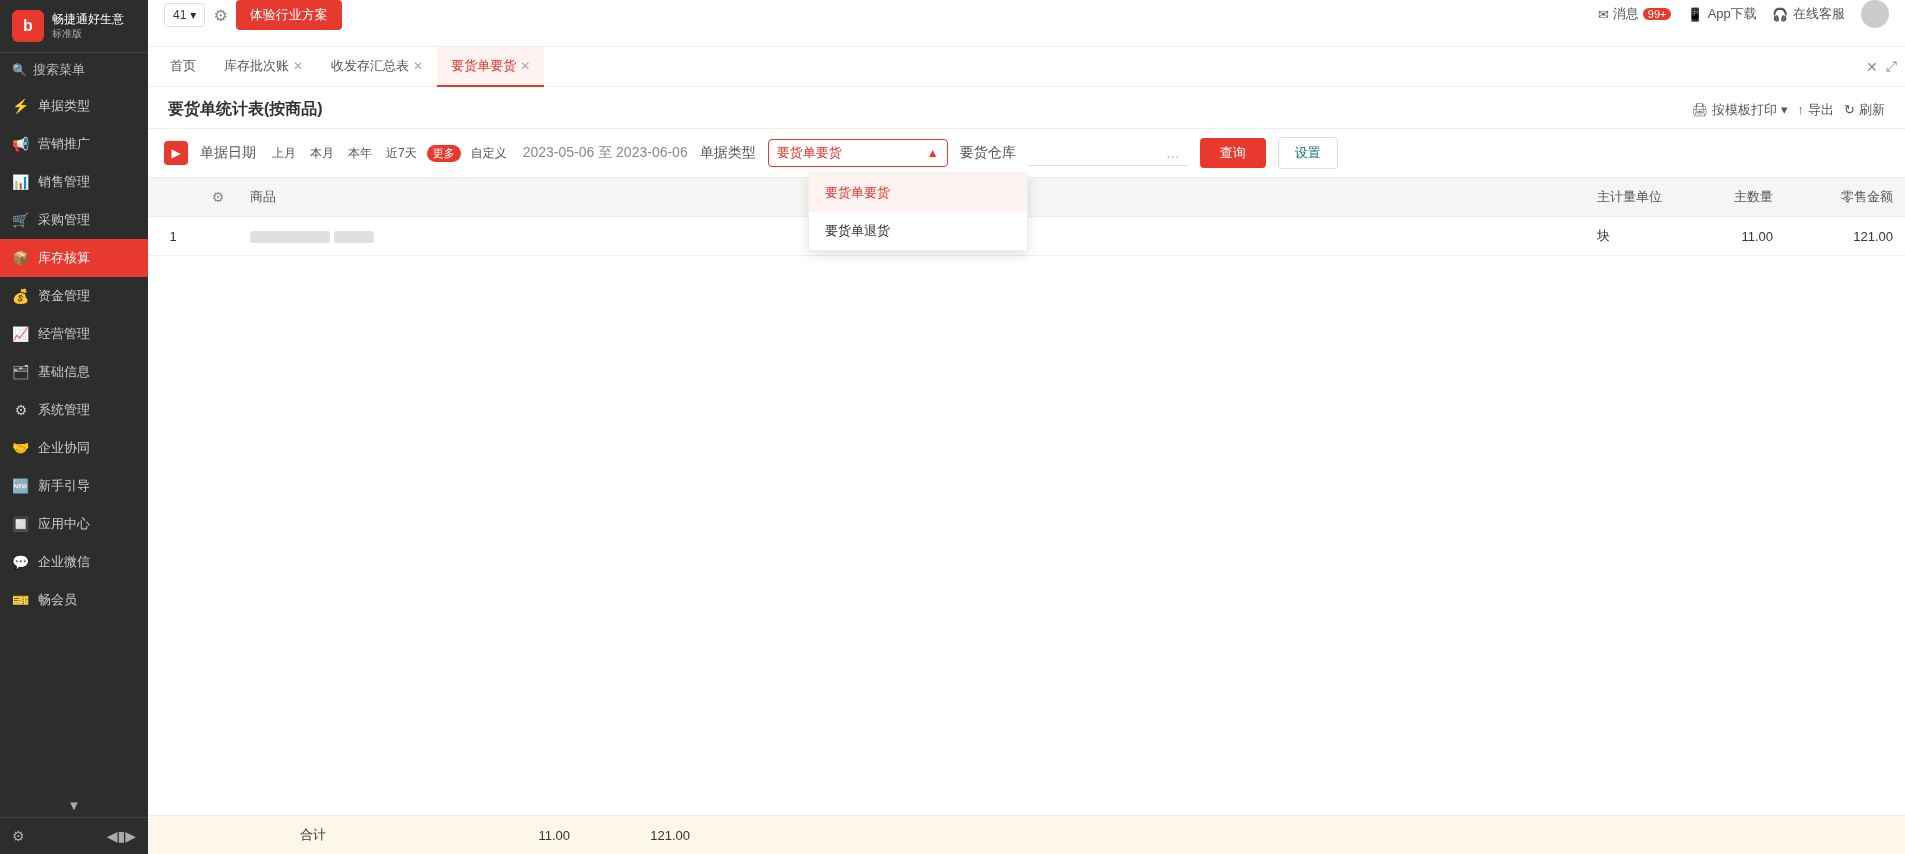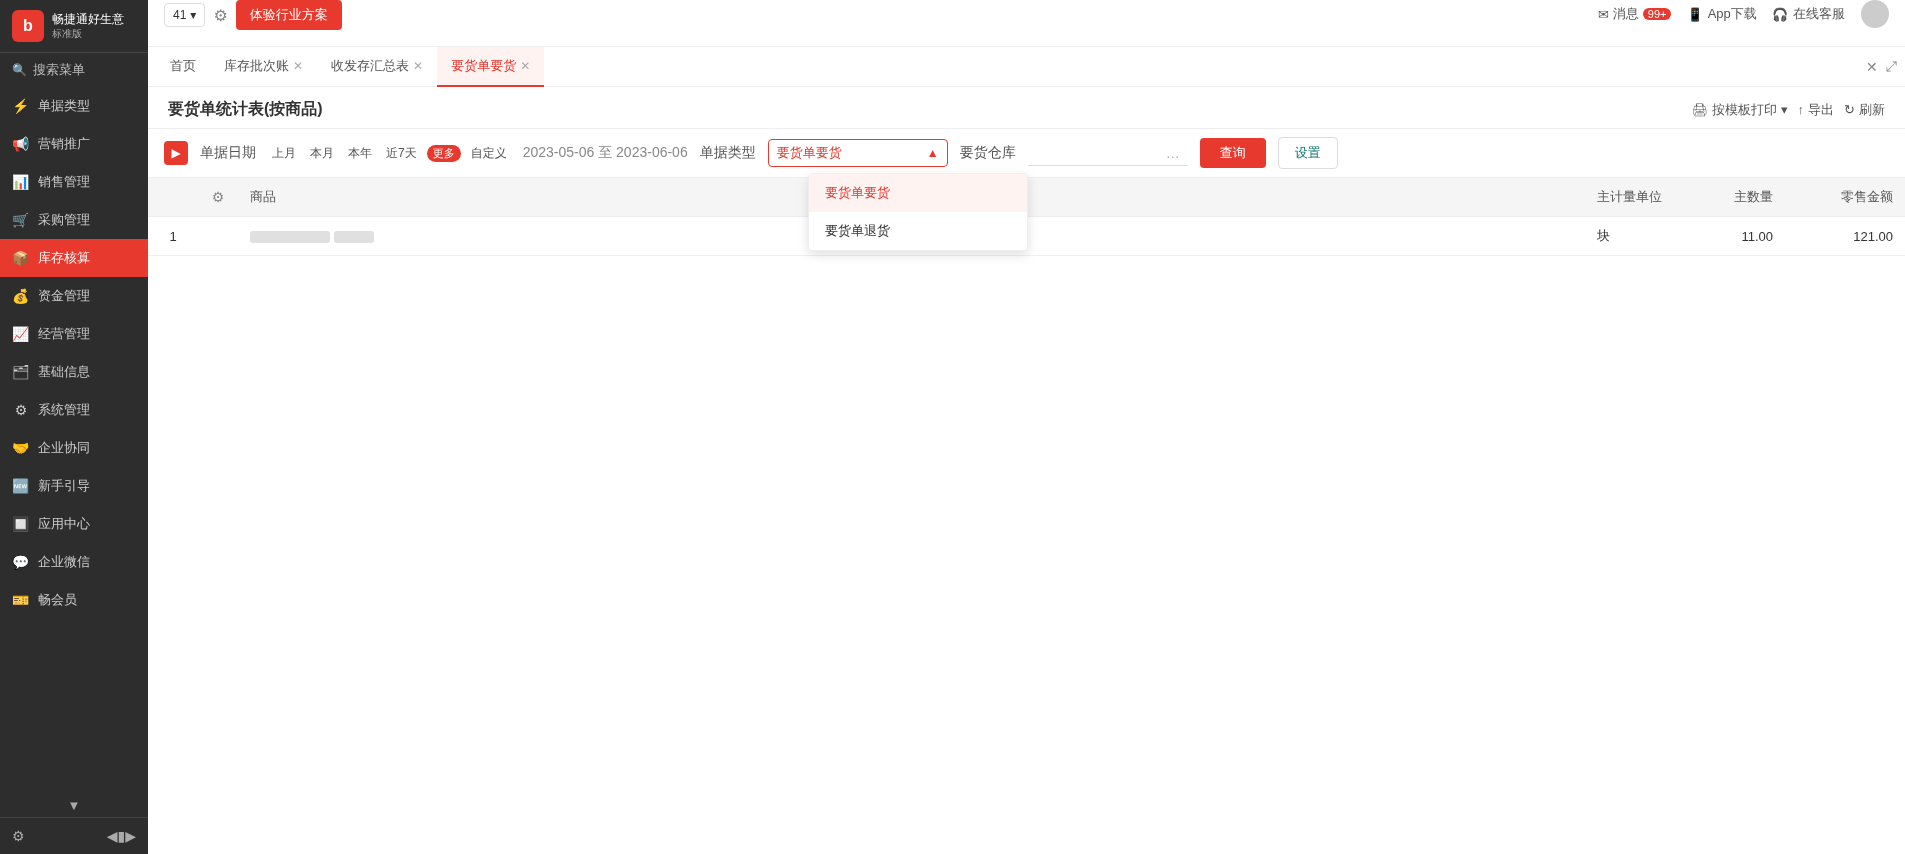--- a/index.html
+++ b/index.html
@@ -472,16 +472,23 @@
     <td class="col-index">1</td>
     <td class="col-settings"></td>
     <td class="col-product"><span class="product-placeholder"></span>&nbsp;<span class="product-placeholder" style="width:40px;"></span></td>
     <td class="col-unit">块</td>
     <td class="col-qty">11.00</td>
     <td class="col-amount">121.00</td>
   </tr>
             </tbody>
         </table>
       </div>
+      <div class="table-footer">
+        <div style="width:50px;"></div>
+        <div style="width:40px;"></div>
+        <div class="footer-label">合计</div>
+        <div class="footer-val">11.00</div>
+        <div class="footer-val-2">121.00</div>
+      </div>
     </div>
 
   </div>
 </div>
 
 </body></html>

